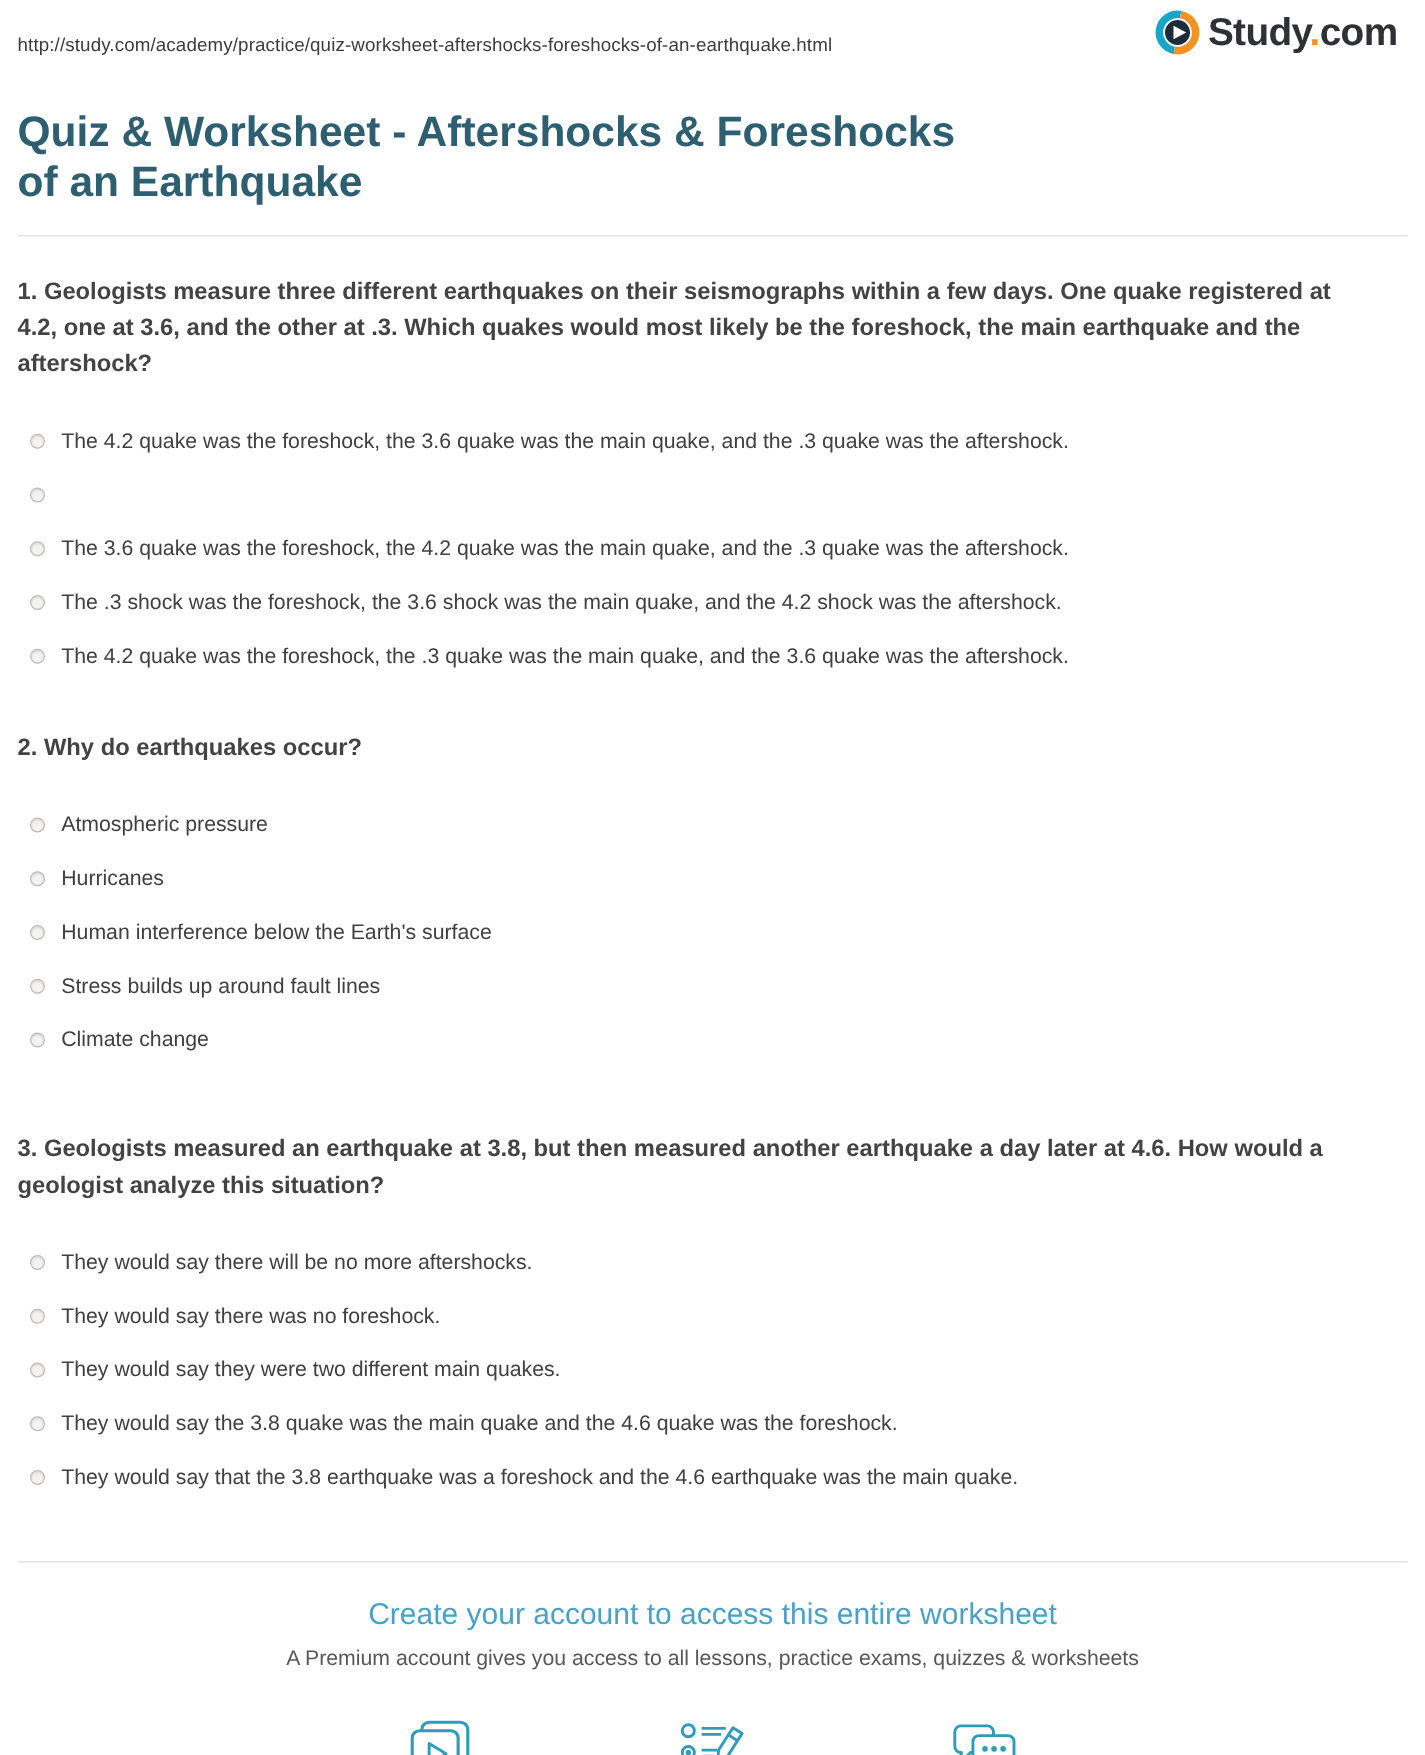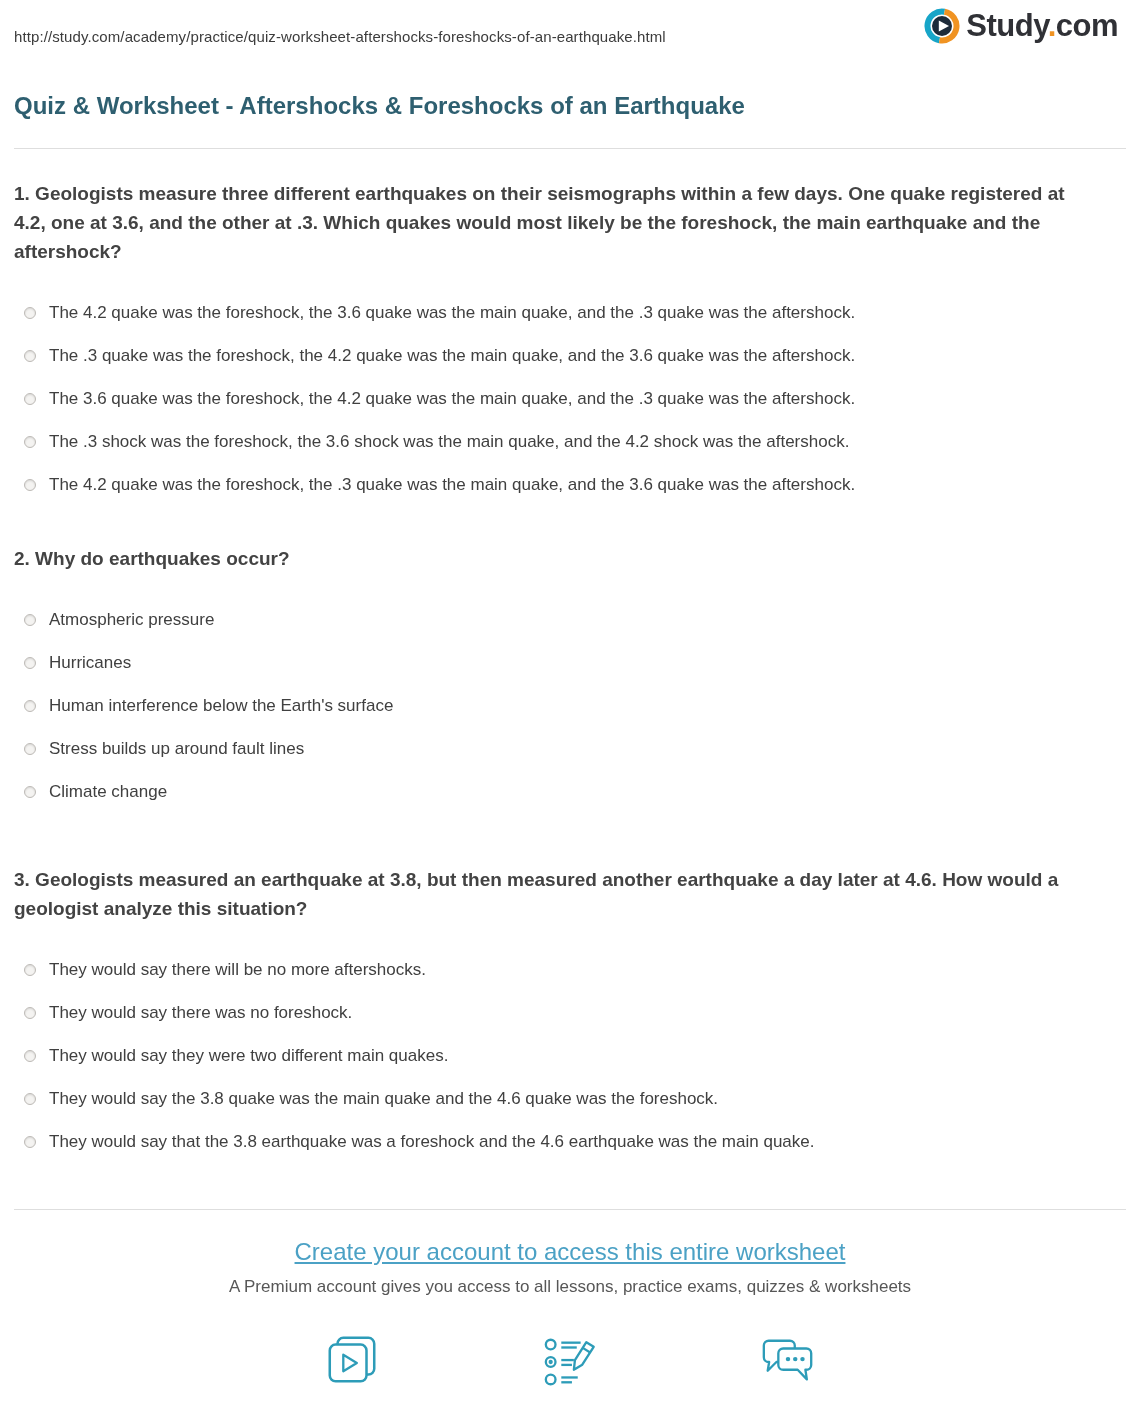--- a/index.html
+++ b/index.html
@@ -14,21 +14,21 @@
   
   .header { position: relative; padding-top: 24px; height: 52px; }
   .page-url { font-size: 15px; color: #3c3c3c; letter-spacing: .1px; padding-top: 4px; }
   .logo { position: absolute; right: 8px; top: 8px; display: flex; align-items: center; cursor: pointer; }
   .logo-text { font-size: 31px; font-weight: 700; color: #303136; margin-left: 6px; letter-spacing: -0.5px; }
   .logo-dot { color: #f09322; }
 
   
   .page-title {
     margin: 34px 0 0 0; max-width: 770px;
-    font-size: 24px; font-weight: 700; line-height: 40px;
+    font-size: 34px; font-weight: 700; line-height: 40px;
     color: #2e5f70;
   }
   .divider { border: none; border-top: 1px solid #dedede; margin: 22px 0 0 0; }
 
   
   .question { margin-top: 30px; }
   .question-text {
     font-size: 19px; font-weight: 700; color: #434343;
     line-height: 29px; max-width: 1080px; margin: 0 0 25px 0;
   }
@@ -38,21 +38,21 @@
     border: 1px solid #bdbab6; background: #f4f3f1;
     margin: 0 13px 0 10px; flex: 0 0 auto;
     box-shadow: inset 0 1px 2px rgba(0,0,0,.12);
   }
   .option-label { font-size: 17px; color: #404040; }
 
   
   .bottom-divider { margin-top: 46px; }
   .cta-heading {
     margin: 28px 0 0 0; text-align: center;
-    font-size: 24px; font-weight: 400; color: #4ba1c5; cursor: pointer; text-decoration: underline;
+    font-size: 24px; font-weight: 400; color: #4ba1c5; cursor: pointer;
   }
   .cta-sub { margin-top: 11px; text-align: center; font-size: 17px; color: #575757; }
 
   .features { display: flex; justify-content: center; margin-top: 36px; }
   .feature { width: 218px; text-align: center; }
   .feature-icon { height: 58px; display: flex; align-items: flex-end; justify-content: center; }
   svg { display: block; }
 </style>
 </head>
 <body>
@@ -78,21 +78,20 @@
   <hr class="divider">
 
   <div class="question">
     <p class="question-text">1. Geologists measure three different earthquakes on their seismographs within a few days. One quake registered at 4.2, one at 3.6, and the other at .3. Which quakes would most likely be the foreshock, the main earthquake and the aftershock?</p>
     <div class="option">
       <span class="radio"></span>
       <span class="option-label">The 4.2 quake was the foreshock, the 3.6 quake was the main quake, and the .3 quake was the aftershock.</span>
     </div>
     <div class="option">
       <span class="radio"></span>
-      <span class="option-label">The .3 quake was the foreshock, the 4.2 quake was the main quake, and the 3.6 quake was the aftershock.</span>
     </div>
     <div class="option">
       <span class="radio"></span>
       <span class="option-label">The 3.6 quake was the foreshock, the 4.2 quake was the main quake, and the .3 quake was the aftershock.</span>
     </div>
     <div class="option">
       <span class="radio"></span>
       <span class="option-label">The .3 shock was the foreshock, the 3.6 shock was the main quake, and the 4.2 shock was the aftershock.</span>
     </div>
     <div class="option">

